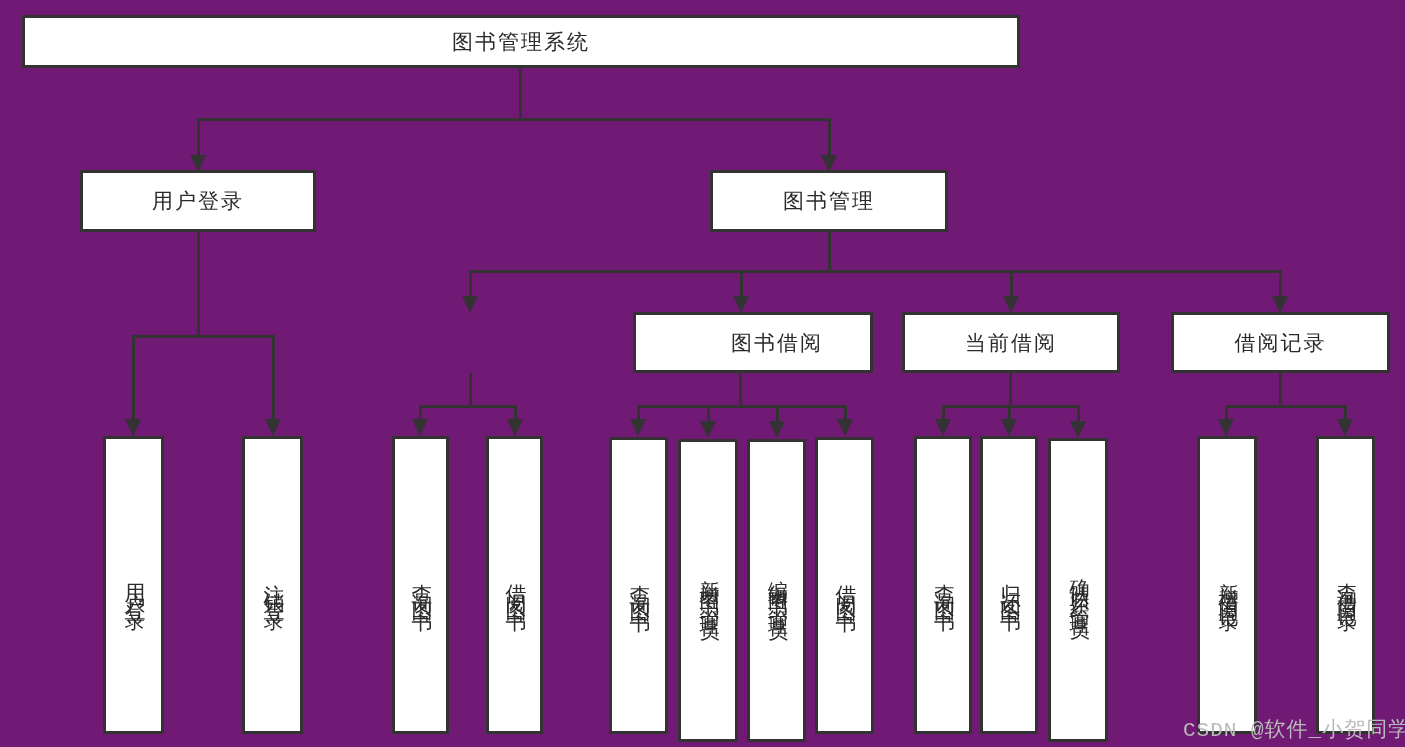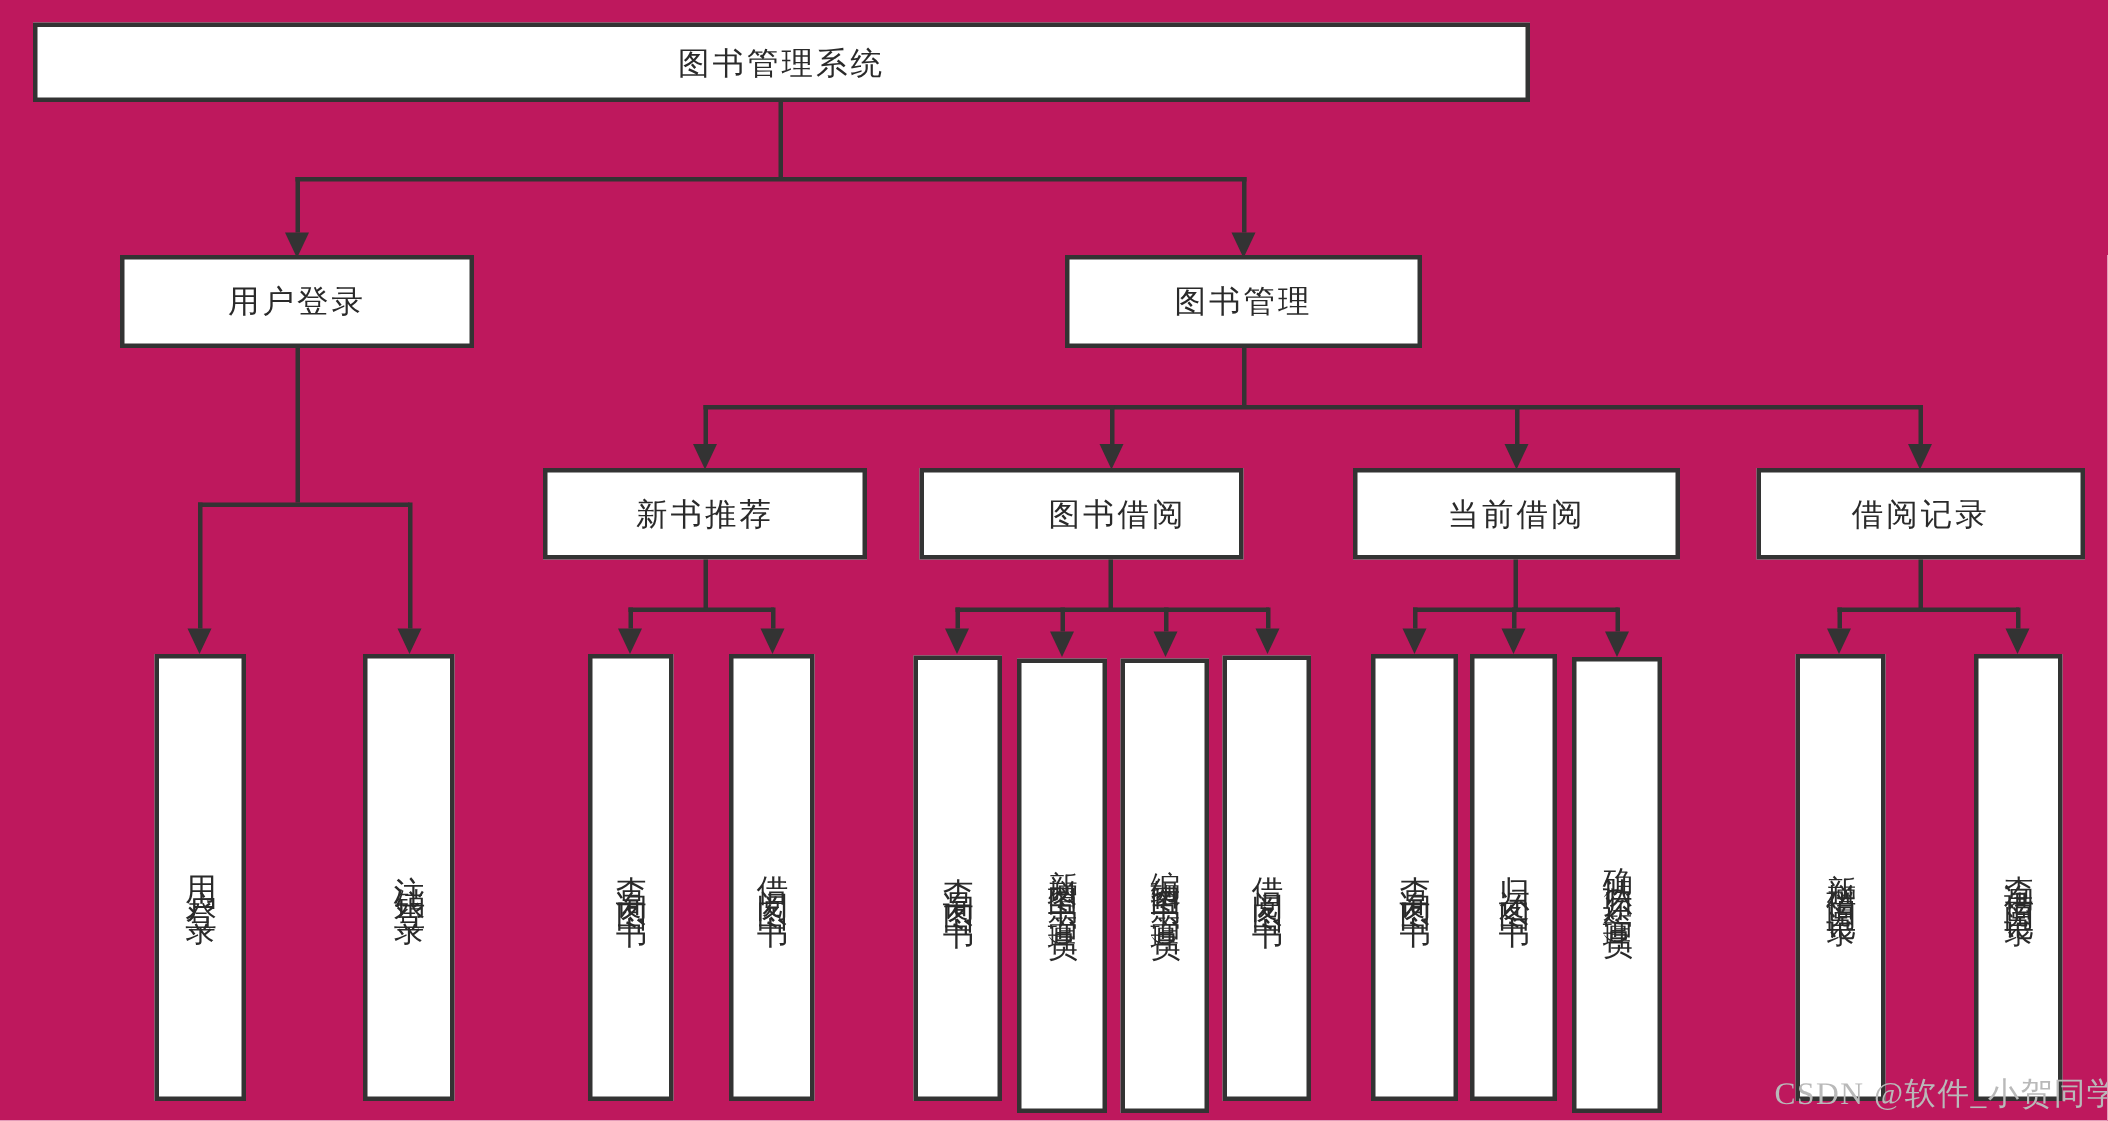--- a/index.html
+++ b/index.html
@@ -1,22 +1,22 @@
 <!DOCTYPE html>
 <html><head>
 <meta charset="utf-8">
 <style>
   html, body { margin: 0; padding: 0; background: #ffffff; }
   #stage {
     position: relative;
     width: 1405px;
     height: 747px;
-    background: #be185d;
+    background: #701a75;
     overflow: hidden;
-    font-family: Liberation Serif, serif;
+    font-family: Liberation Mono, monospace;
     color: #1f1f1f;
   }
   .node {
     position: absolute;
     box-sizing: border-box;
     border: 3px solid #333333;
     background: #ffffff;
     display: flex;
     align-items: center;
     justify-content: center;
@@ -114,22 +114,21 @@
   </div>
   <div class="drop" style="left:1003px; top:270px; height:43px;">
     <div class="stem"></div>
     <div class="head"></div>
   </div>
   <div class="drop" style="left:1272px; top:270px; height:43px;">
     <div class="stem"></div>
     <div class="head"></div>
   </div>
 
-  <div class="node" style="left:362px; top:312px; width:216px; height:61px;">新书推荐</div>
-  <div class="node" style="left:613px; top:312px; width:216px; height:61px;padding-left:48px;">图书借阅</div>
+  <div class="node" style="left:633px; top:312px; width:240px; height:61px;padding-left:48px;">图书借阅</div>
   <div class="node" style="left:1171px; top:312px; width:219px; height:61px;">借阅记录</div>
   <div class="node" style="left:902px; top:312px; width:218px; height:61px;">当前借阅</div>
 
   <div class="vline" style="left:469px; top:373px; height:34px;"></div>
   <div class="hline" style="left:419px; top:405px; width:97px;"></div>
   <div class="drop" style="left:412px; top:405px; height:31px;">
     <div class="stem"></div>
     <div class="head"></div>
   </div>
   <div class="drop" style="left:507px; top:405px; height:31px;">

